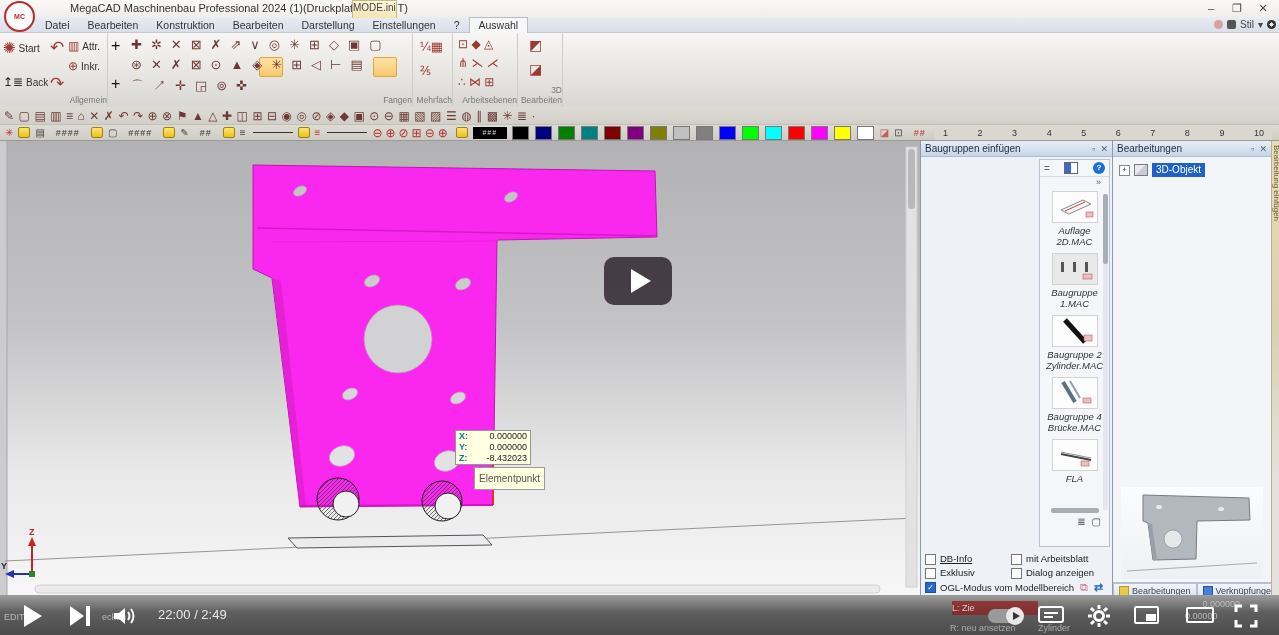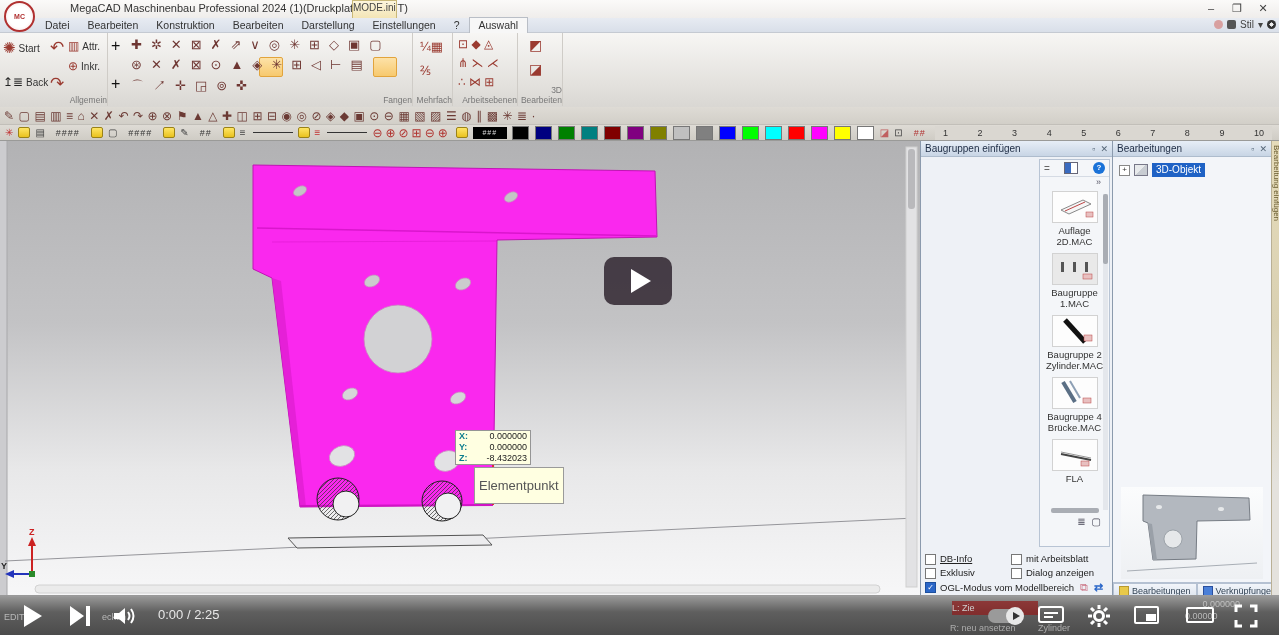--- a/index.html
+++ b/index.html
@@ -36,34 +36,34 @@
   .zoomg{font-size:12px;color:#b03430;letter-spacing:3px;white-space:pre;}
   #curcolor{width:34px;height:12px;background:#000;color:#ddd;font-size:7px;text-align:center;line-height:12px;letter-spacing:1px;}
   .swatch{width:15px;height:12px;display:inline-block;border:1px solid #777;margin-right:1px;}
   #ruler{position:absolute;left:935px;top:126px;width:337px;height:14px;display:flex;justify-content:space-between;align-items:center;background:#dad7d1;font-size:9px;color:#333;padding:0 8px;box-sizing:border-box;}
   
   #canvas{left:0;top:141px;width:920px;height:456px;background:linear-gradient(180deg,#b2b2b4 0%,#c3c3c5 40%,#e8e8e9 72%,#f7f7f8 100%);overflow:hidden;}
   #coordtip{left:455px;top:289px;width:74px;background:#ffffe1;border:1px solid #959595;font-size:9px;z-index:6;}
   #coordtip .row{display:flex;justify-content:space-between;padding:0 3px;line-height:11px;}
   #coordtip .lab{color:#0c7d8e;font-weight:bold;}
   #coordtip .val{color:#222;}
-  #elemtip{left:474px;top:326px;background:#ffffe1;border:1px solid #9a9a9a;font-size:13px;color:#555;padding:11px 4px;line-height:13px;z-index:6;}
+  #elemtip{left:474px;top:326px;background:#ffffe1;border:1px solid #9a9a9a;font-size:10px;color:#555;padding:4px 4px;line-height:13px;z-index:6;}
   #playover{left:604px;top:116px;width:68px;height:48px;background:rgba(44,34,44,.83);border-radius:10px;z-index:8;display:flex;align-items:center;justify-content:center;}
   #playover .tri{width:0;height:0;border-left:20px solid #fff;border-top:12px solid transparent;border-bottom:12px solid transparent;margin-left:5px;}
   
   .panel{background:#eef1f6;border-left:1px solid #8b9aad;box-sizing:border-box;}
   .phead{height:16px;background:linear-gradient(#e7eef7,#c8d5e5);border-bottom:1px solid #aebccd;display:flex;align-items:center;padding:0 4px;box-sizing:border-box;}
   .phead .ttl{flex:1;font-size:10px;color:#223048;}
   .phead .hic{font-size:9px;color:#567;margin-left:5px;}
   .folder-ic{width:13px;height:10px;background:linear-gradient(#fbe690,#ecc84e);border:1px solid #b99a30;border-radius:1px;display:inline-block;position:relative;}
   .folder-ic:before{content:"";position:absolute;left:0;top:-3px;width:6px;height:3px;background:#ecc84e;border:1px solid #b99a30;border-bottom:none;border-radius:1px 1px 0 0;}
   .globe-ic{width:11px;height:11px;border-radius:50%;background:radial-gradient(circle at 35% 35%,#9fdcee,#2f84c2 70%,#1b5e96);border:1px solid #1b5e96;display:inline-block;}
   .trow{display:flex;align-items:center;gap:5px;height:17px;padding-left:8px;font-size:10.5px;color:#222;}
   .trow.sel{background:#b9d1ec;}
-  .thumb{display:flex;flex-direction:column;align-items:center;margin:4px 0 2px;}
+  .thumb{display:flex;flex-direction:column;align-items:center;margin:4px 0 2px;font-style:italic;}
   .thumb .img{width:44px;height:30px;background:#fdfdfd;border:1px solid #d2d2d2;position:relative;overflow:hidden;}
   .thumb .cap{font-size:9.5px;color:#333;text-align:center;width:58px;line-height:11px;word-wrap:break-word;margin-top:2px;}
   .cbrow{display:flex;align-items:center;gap:4px;font-size:9.5px;color:#222;line-height:12px;}
   .cbox{width:9px;height:9px;border:1px solid #777;background:#fff;display:inline-block;flex:none;}
   .cbox.on{background:#2a66c8;border-color:#1c4f9e;color:#fff;font-size:8px;line-height:9px;text-align:center;}
   .ptab{display:flex;align-items:center;gap:3px;font-size:9px;color:#345;background:linear-gradient(#f2f5fa,#dde4ee);border:1px solid #b5c1d2;border-bottom:none;padding:0 5px;height:13px;}
   #edgetab{left:1271px;top:141px;width:8px;height:456px;background:linear-gradient(#e6dcba,#d9d0b2 40%,#e4e2dd 75%);border-left:1px solid #b9b095;}
   #edgetab span{writing-mode:vertical-rl;font-size:8px;color:#6a5c30;margin-top:4px;display:inline-block;}
   
   #videobar{left:0;top:595px;width:1279px;height:40px;z-index:20;background:linear-gradient(180deg,rgba(150,150,150,.94),rgba(90,90,90,.96) 40%,rgba(70,70,70,.97));border-top:1px solid #9a9a9a;}
@@ -454,21 +454,21 @@
       <div style="width:0;height:0;border-left:14px solid #fff;border-top:10px solid transparent;border-bottom:10px solid transparent;"></div>
       <div style="width:4px;height:20px;background:#fff;margin-left:2px;"></div>
     </div>
     <div class="vctl" style="left:112px;top:8px;">
       <svg width="26" height="24" viewBox="0 0 26 24">
           <polygon points="2,9 7,9 13,4 13,20 7,15 2,15" fill="#fff"></polygon>
           <path d="M16,8 Q19,12 16,16" stroke="#fff" stroke-width="2" fill="none"></path>
           <path d="M19,5 Q24,12 19,19" stroke="#fff" stroke-width="2" fill="none"></path>
         </svg>
     </div>
-    <div class="vctl" style="left:158px;top:11px;" id="vtime">0:00 / 2:25</div>
+    <div class="vctl" style="left:158px;top:11px;" id="vtime">22:00 / 2:49</div>
     <div class="vctl" style="left:988px;top:13px;width:34px;height:14px;background:#9a9a9a;border-radius:7px;">
       <div style="position:absolute;right:-2px;top:-2px;width:18px;height:18px;border-radius:50%;background:#e8e8e8;display:flex;align-items:center;justify-content:center;">
         <div style="width:0;height:0;border-left:7px solid #333;border-top:4px solid transparent;border-bottom:4px solid transparent;margin-left:2px;"></div>
       </div>
     </div>
     <div class="vctl" style="left:1038px;top:10px;width:26px;height:17px;border:2px solid #fff;border-radius:3px;box-sizing:border-box;">
       <div style="width:14px;height:2px;background:#fff;margin:4px 0 2px 4px;"></div>
         <div style="width:9px;height:2px;background:#fff;margin-left:4px;"></div>
     </div>
     <div class="vctl" style="left:1088px;top:9px;">

